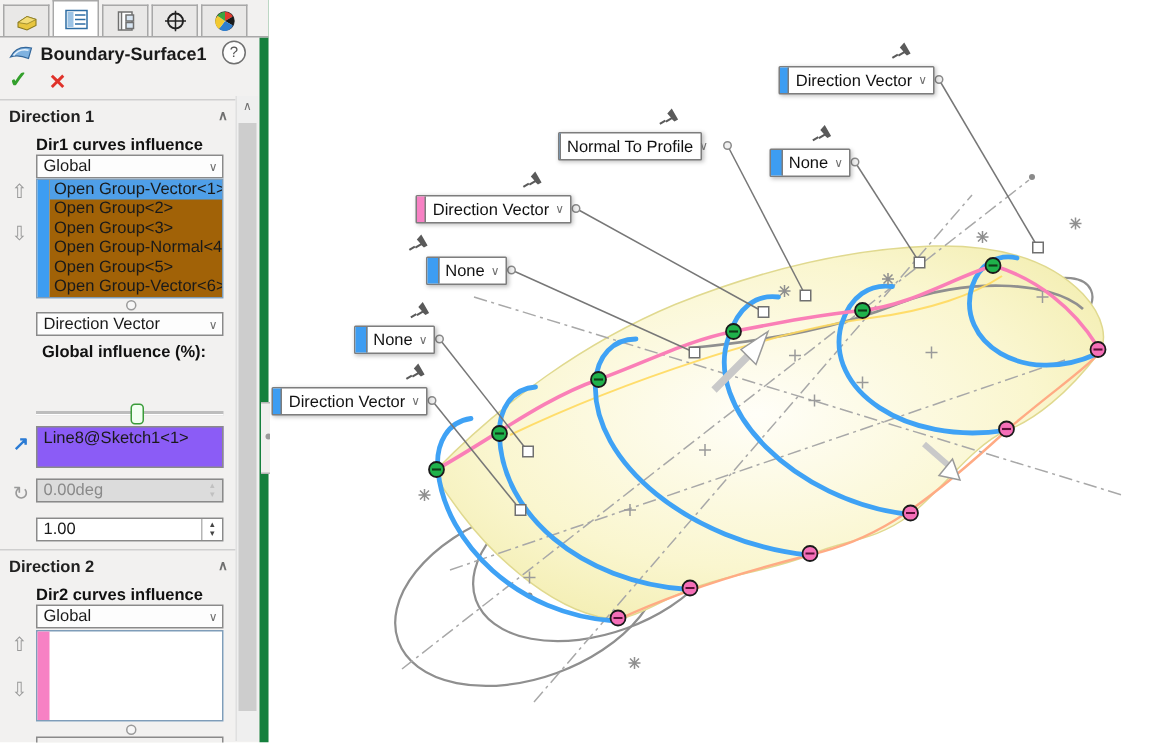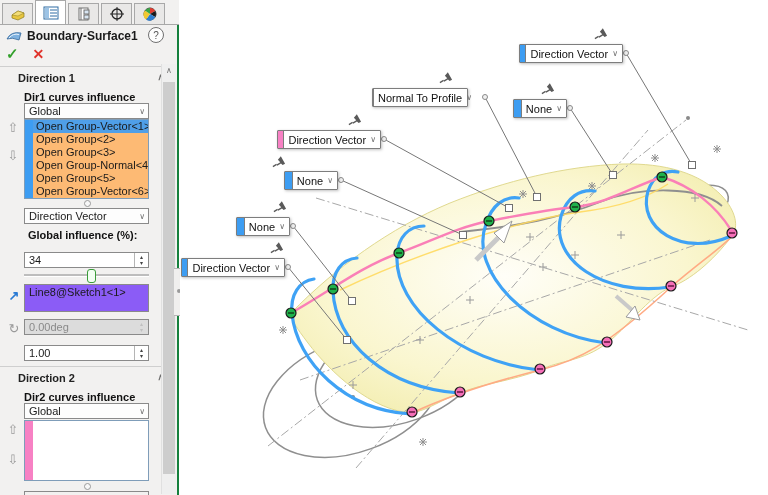--- a/index.html
+++ b/index.html
@@ -1,35 +1,35 @@
 <!DOCTYPE html>
 <html><head>
 <meta charset="utf-8">
 <style>
   html,body{margin:0;padding:0;}
   body{width:768px;height:495px;overflow:hidden;position:relative;background:#fff;
        font-family:"Liberation Sans",sans-serif;font-size:11px;color:#1a1a1a;
        -webkit-font-smoothing:antialiased;}
   
   #panel{position:absolute;left:0;top:0;width:179px;height:495px;background:#f2f1f0;
-         border-right:2px solid #15803d;box-sizing:border-box;}
+         border-right:6px solid #15803d;box-sizing:border-box;}
   #tabbar{position:absolute;left:0;top:0;width:179px;height:24px;background:#f2f1f0;
           border-bottom:1px solid #a8a8a8;display:flex;align-items:flex-end;}
   .tab{width:31px;height:21px;border:1px solid #a8a8a8;border-bottom:none;background:#e9e8e7;
        display:flex;align-items:center;justify-content:center;margin-left:2px;box-sizing:border-box;}
   .tab.active{background:#fff;height:24px;position:relative;z-index:2;}
   #pm-header{position:absolute;left:6px;top:27px;width:166px;height:18px;display:flex;align-items:center;gap:5px;}
   #pm-title{font-weight:bold;font-size:12px;}
   #help-btn{position:absolute;right:8px;top:0;width:14px;height:14px;border:1px solid #707070;border-radius:50%;
             font-size:10px;color:#555;display:flex;align-items:center;justify-content:center;background:#fdfdfd;}
   #okcancel{position:absolute;left:6px;top:46px;height:16px;display:flex;gap:14px;align-items:center;}
   .ok{color:#33a02c;font-weight:bold;font-size:15px;line-height:14px;}
   .cancel{color:#e0322a;font-weight:bold;font-size:14px;line-height:14px;}
   .hsep{position:absolute;left:0;width:163px;border-top:1px solid #cfcfcf;}
-  .group-hd{position:absolute;left:18px;width:152px;height:13px;font-weight:bold;color:#222;}
+  .group-hd{position:absolute;left:6px;width:152px;height:13px;font-weight:bold;color:#222;}
   .group-hd .chev{position:absolute;right:6px;top:0;color:#707070;font-size:9px;}
   .lbl{position:absolute;left:24px;color:#111;font-weight:bold;}
   .combo{position:absolute;left:24px;width:125px;height:16px;background:#fdfdfd;border:1px solid #8a8a8a;
          box-sizing:border-box;display:flex;align-items:center;padding-left:4px;}
   .combo .chev{position:absolute;right:3px;top:3px;color:#707070;font-size:8px;}
   .listbox{position:absolute;left:24px;width:125px;background:#fff;border:1px solid #7f9db9;
            box-sizing:border-box;display:flex;}
   .chipbar{width:8px;align-self:stretch;}
   .rows{flex:1;overflow:hidden;}
   .row{height:13px;line-height:13px;padding-left:3px;white-space:nowrap;}
@@ -132,44 +132,37 @@
   <div class="lbl" style="top:91px;">Dir1 curves influence</div>
   <div class="combo" style="top:103px;">
     <span>Global</span>
       <span class="chev">∨</span>
   </div>
 
   <div class="arrcol" style="top:121px;">⇧</div>
   <div class="arrcol" style="top:149px;">⇩</div>
   <div class="listbox" style="top:119px;height:80px;">
     <div class="chipbar" id="chip1" style="background: rgb(61, 157, 242);"></div>
-    <div class="rows" id="list1" style="background: #fdba74;">
+    <div class="rows" id="list1" style="background: #a16207;">
         <div class="row" style="background: rgb(79, 159, 232);">Open Group-Vector&lt;1&gt;</div>
         <div class="row">Open Group&lt;2&gt;</div>
         <div class="row">Open Group&lt;3&gt;</div>
         <div class="row">Open Group-Normal&lt;4&gt;</div>
         <div class="row">Open Group&lt;5&gt;</div>
         <div class="row">Open Group-Vector&lt;6&gt;</div>
       </div>
   </div>
   <div class="rszdot" style="left:84px;top:200px;"></div>
 
   <div class="combo" style="top:208px;">
     <span>Direction Vector</span>
       <span class="chev">∨</span>
   </div>
   <div class="lbl" style="top:229px;left:28px;">Global influence (%):</div>
 
-  <div class="spin" style="top:252px;">
-    <span>34</span>
-    <span class="btns">
-        <span>▴</span>
-        <span>▾</span>
-      </span>
-  </div>
   <div id="slider" style="top:270px;">
     <div class="track"></div>
       <div class="thumb" style="left:63px;"></div>
   </div>
 
   <div class="icn" style="top:288px;color:#2b7bd4;font-weight:bold;font-size:13px;">↗</div>
   <div class="txtbox" style="top:284px;">
     <span>Line8@Sketch1&lt;1&gt;</span>
   </div>
 

